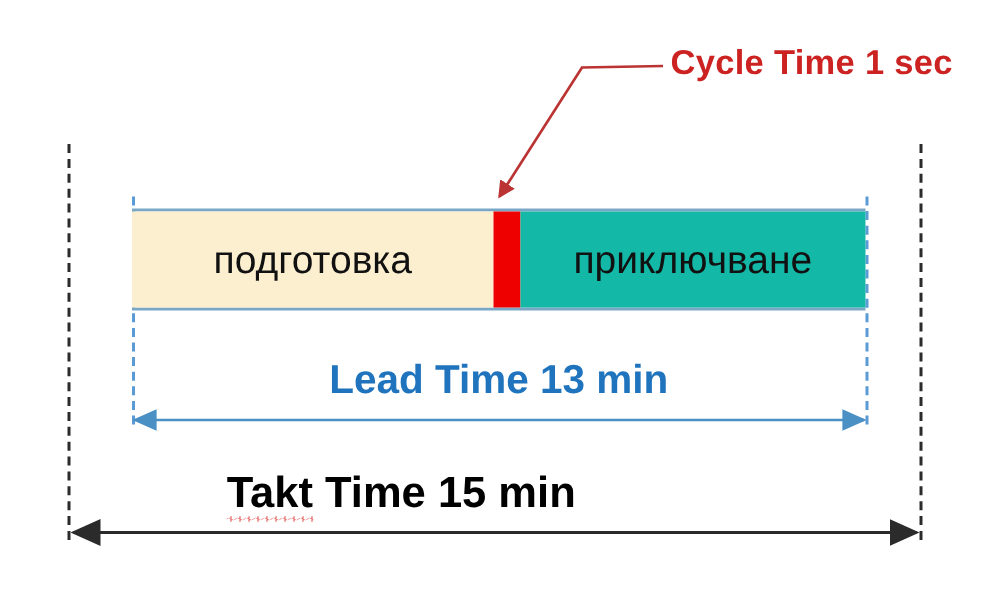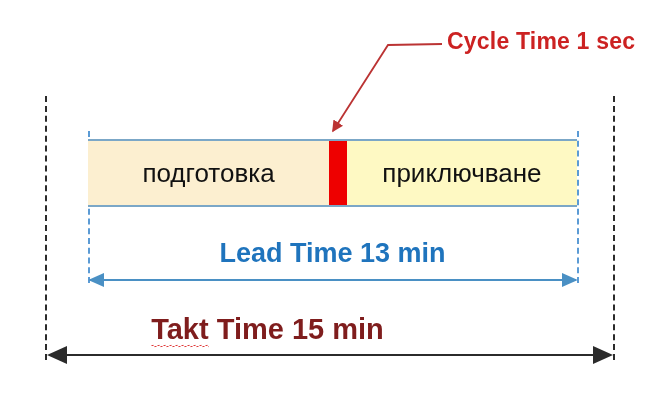--- a/index.html
+++ b/index.html
@@ -58,21 +58,21 @@
   .seg-prep {
     width: 244px;
     background: #fcefd0;
   }
   .seg-cycle {
     width: 18px;
     background: #ee0000;
   }
   .seg-done {
     width: 233px;
-    background: #fef9c3;
+    background: #14b8a6;
   }
   .seg-label {
     font-size: 26px;
     color: #111111;
     white-space: nowrap;
     letter-spacing: 0px;
   }
 
   
   .lead-arrow-svg {
@@ -109,21 +109,21 @@
     height: 26px;
   }
   .takt-label {
     position: absolute;
     left: 0;
     top: 313px;
     width: 535px;
     text-align: center;
     font-size: 29px;
     font-weight: bold;
-    color: #7f1d1d;
+    color: #000000;
     white-space: nowrap;
   }
   .misspelled {
     position: relative;
     display: inline-block;
   }
   .misspelled::after {
     content: "";
     position: absolute;
     left: 0;

